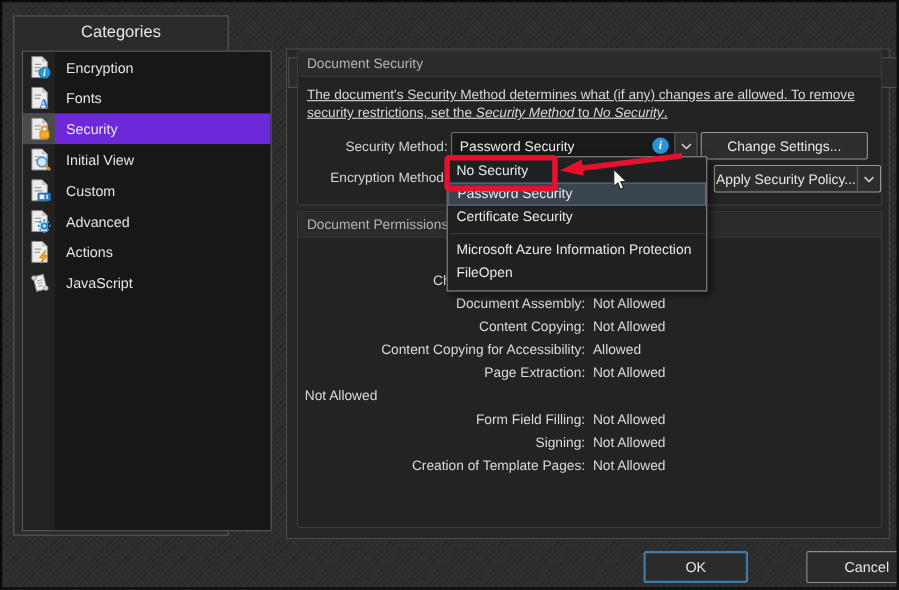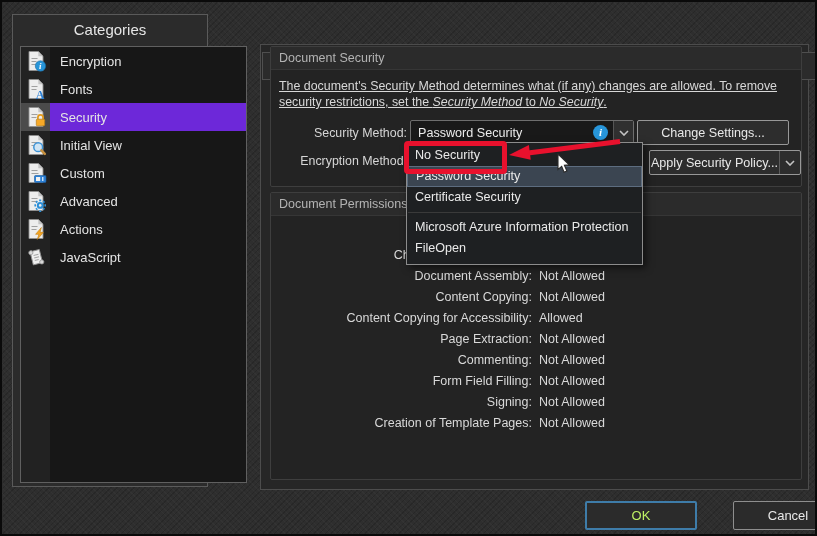--- a/index.html
+++ b/index.html
@@ -85,23 +85,23 @@
   .dd-item.selected { background:#3b4551; border:1px solid #5d6d80; line-height:19px; }
   .dd-sep { height:0; border-top:1px solid #3a3a3a; margin:4px 1px; }
 
   
   .red-box { position:absolute; left:402px; top:139px; width:103px; height:33px;
     border:5px solid #e8112d; border-radius:4px; z-index:60; }
   .anno-svg { position:absolute; left:0; top:0; width:817px; height:536px;
     z-index:70; pointer-events:none; }
 
   
-  .btn-ok { position:absolute; left:583px; top:499px; width:112px; height:29px;
+  .btn-ok { position:absolute; left:583px; top:499px; width:95px; height:29px;
     background:#2b2b2b; border:2px solid #3e7ca9; border-radius:2px;
-    color:#bef264; font-size:13px; display:flex; align-items:center; justify-content:center; cursor:default;text-align:right; }
+    color:#e5e5e5; font-size:13px; display:flex; align-items:center; justify-content:center; cursor:default;text-align:right; }
   .btn-cancel { position:absolute; left:702px; top:499px; width:110px; height:29px;
     background:#2b2b2b; border:1px solid #8e8e8e; border-radius:2px;
     color:#e8e8e8; font-size:13px; display:flex; align-items:center; justify-content:center; cursor:default;margin-left:29px; }
 </style>
 </head>
 <body>
 
 <div class="window">
 
   <div class="abs sidebar">
@@ -287,21 +287,20 @@
       </div>
     <div class="perm-row">
         <span class="perm-label">Content Copying for Accessibility:</span>
         <span class="perm-value">Allowed</span>
       </div>
     <div class="perm-row">
         <span class="perm-label">Page Extraction:</span>
         <span class="perm-value">Not Allowed</span>
       </div>
     <div class="perm-row">
-        <span class="perm-label">Commenting:</span>
         <span class="perm-value">Not Allowed</span>
       </div>
     <div class="perm-row">
         <span class="perm-label">Form Field Filling:</span>
         <span class="perm-value">Not Allowed</span>
       </div>
     <div class="perm-row">
         <span class="perm-label">Signing:</span>
         <span class="perm-value">Not Allowed</span>
       </div>

